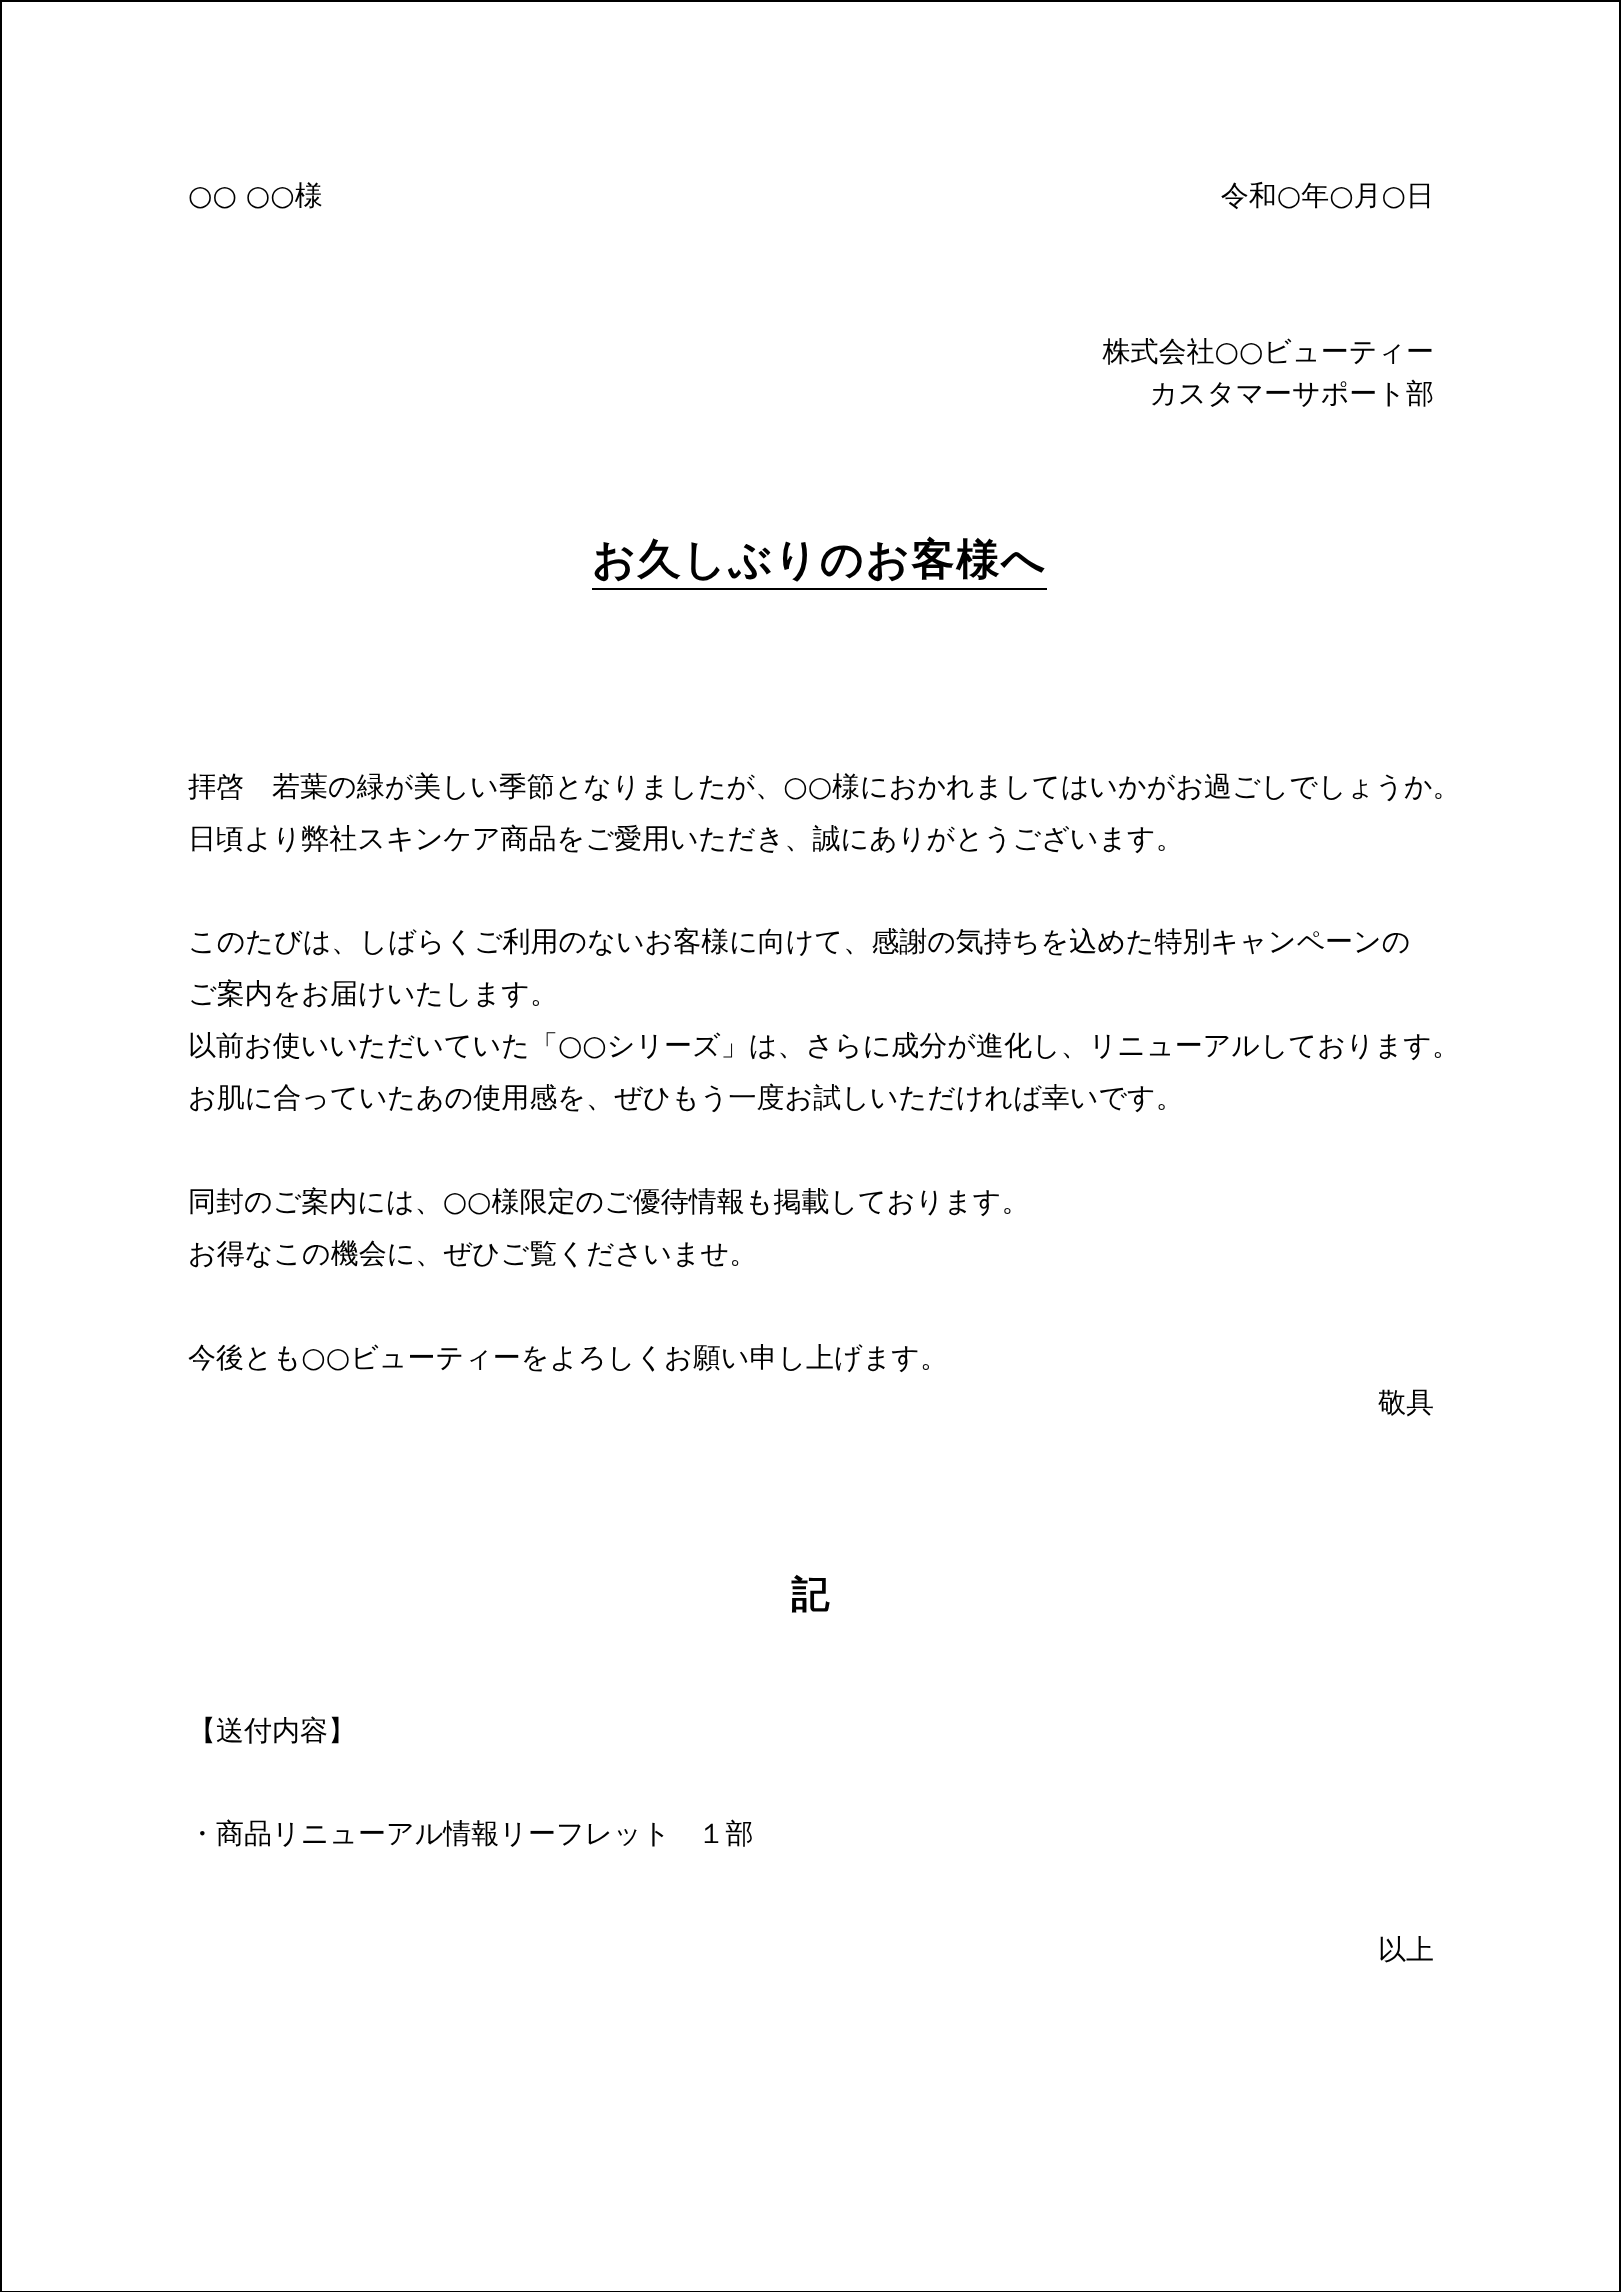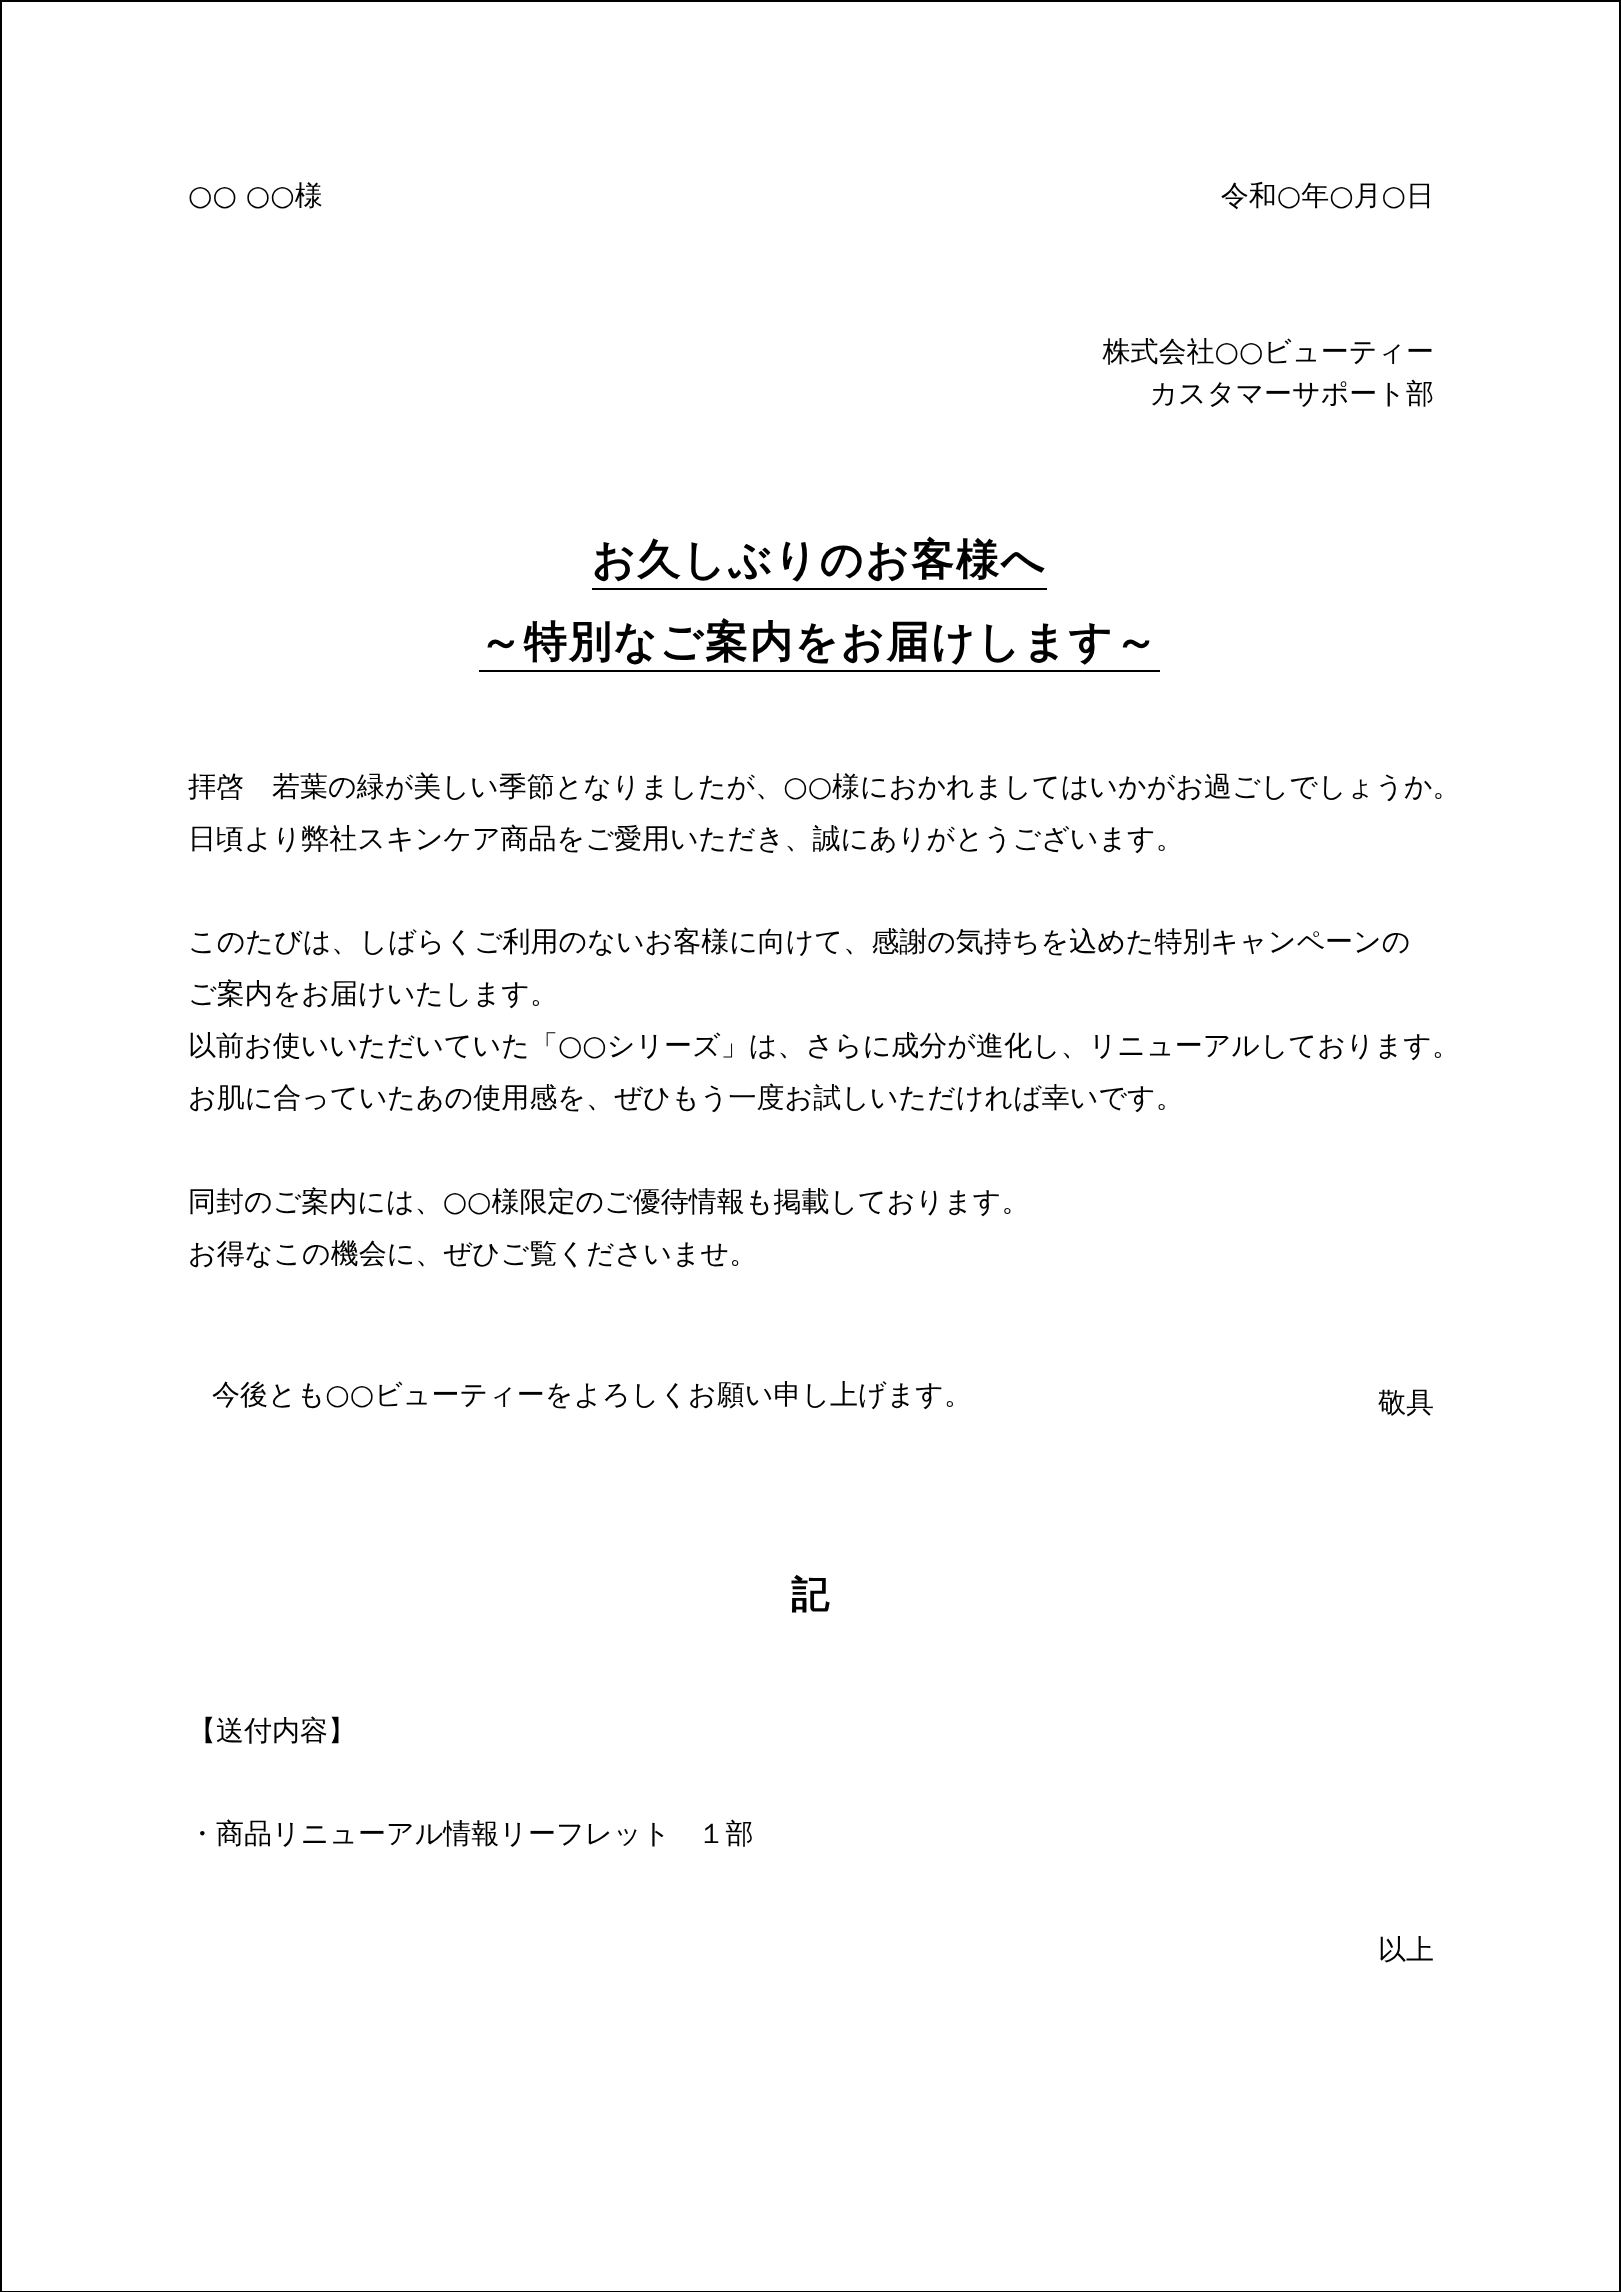--- a/index.html
+++ b/index.html
@@ -69,36 +69,33 @@
 
   <div class="line left" style="top:176px;">○○ ○○様</div>
   <div class="line right" style="top:176px;">令和○年○月○日</div>
 
   <div class="line right" style="top:332px;">株式会社○○ビューティー</div>
   <div class="line right" style="top:374px;">カスタマーサポート部</div>
 
   <div class="title" style="top:530px;">
     <span>お久しぶりのお客様へ</span>
   </div>
-  <div class="title" style="top:612px;">
-    <span>～特別なご案内をお届けします～</span>
-  </div>
 
   <div class="line left" style="top:767px;">拝啓　若葉の緑が美しい季節となりましたが、○○様におかれましてはいかがお過ごしでしょうか。</div>
   <div class="line left" style="top:819px;">日頃より弊社スキンケア商品をご愛用いただき、誠にありがとうございます。</div>
 
   <div class="line left" style="top:922px;">このたびは、しばらくご利用のないお客様に向けて、感謝の気持ちを込めた特別キャンペーンの</div>
   <div class="line left" style="top:974px;">ご案内をお届けいたします。</div>
   <div class="line left" style="top:1026px;">以前お使いいただいていた「○○シリーズ」は、さらに成分が進化し、リニューアルしております。</div>
   <div class="line left" style="top:1078px;">お肌に合っていたあの使用感を、ぜひもう一度お試しいただければ幸いです。</div>
 
   <div class="line left" style="top:1182px;">同封のご案内には、○○様限定のご優待情報も掲載しております。</div>
   <div class="line left" style="top:1234px;">お得なこの機会に、ぜひご覧くださいませ。</div>
 
-  <div class="line left" style="top:1375px;margin-left:24px;">今後とも○○ビューティーをよろしくお願い申し上げます。</div>
+  <div class="line left" style="top:1338px;">今後とも○○ビューティーをよろしくお願い申し上げます。</div>
 
   <div class="line right" style="top:1383px;">敬具</div>
 
   <div class="ki" style="top:1569px;">記</div>
 
   <div class="line left" style="top:1711px;">【送付内容】</div>
 
   <div class="line left list-item" style="top:1814px;">
     <span>・商品リニューアル情報リーフレット</span><span class="qty">１部</span>
   </div>

